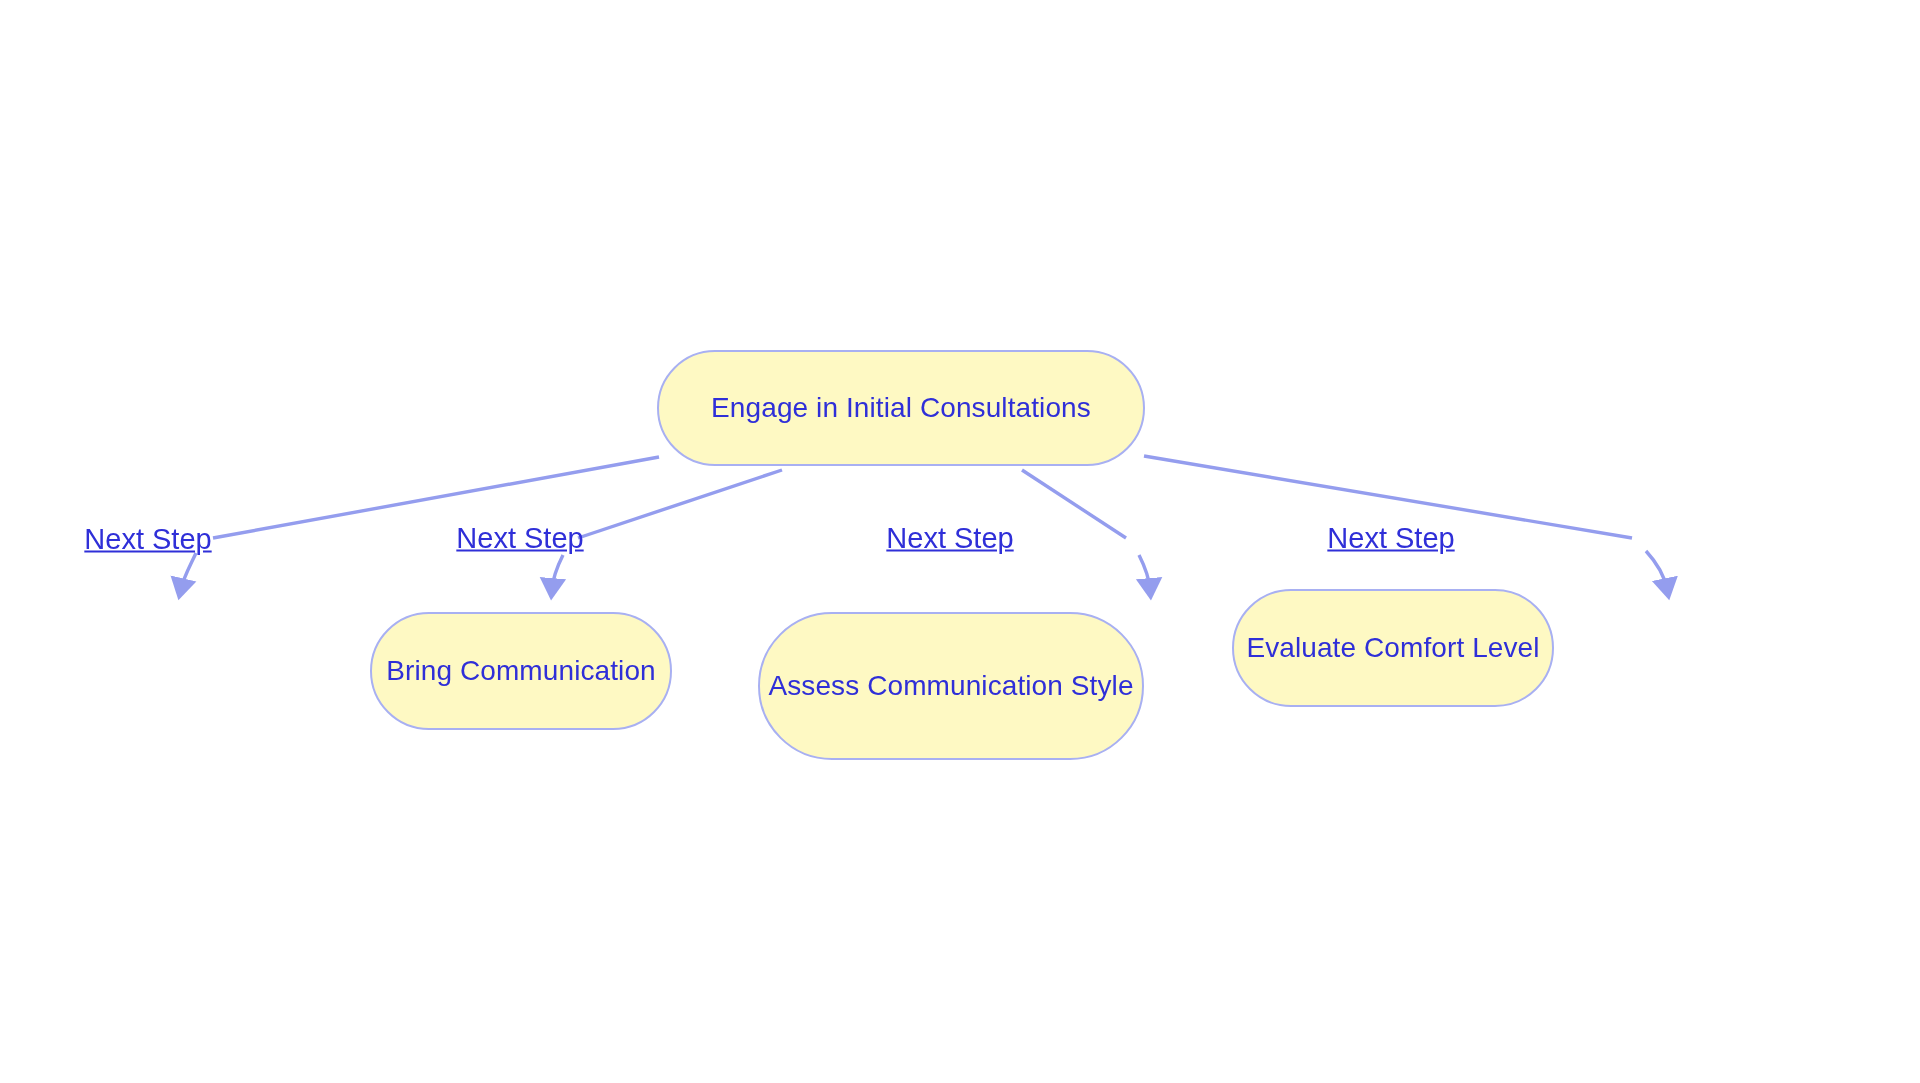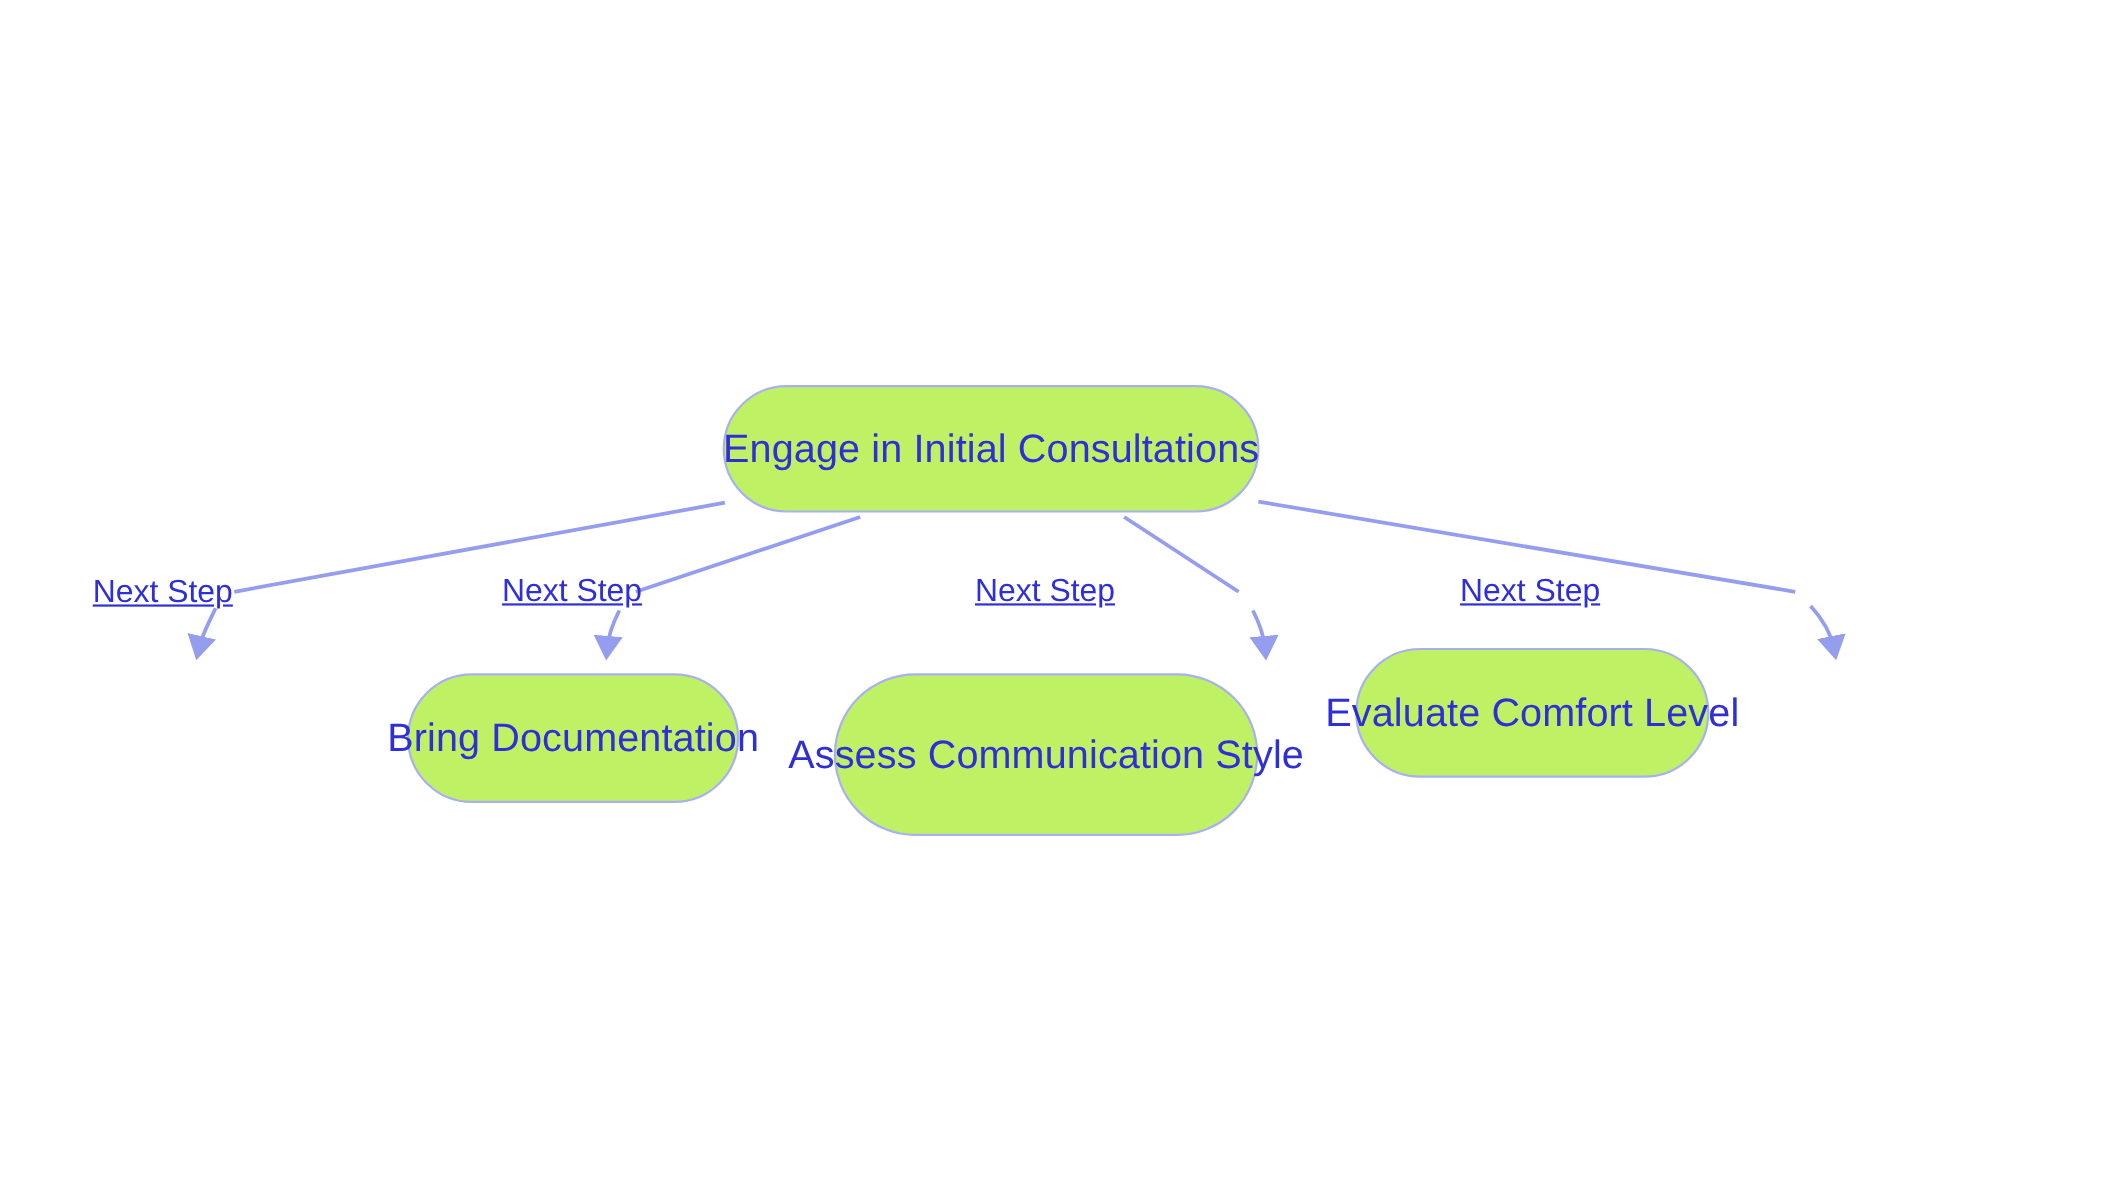--- a/index.html
+++ b/index.html
@@ -27,25 +27,25 @@
     width: 1920px;
     height: 1083px;
     pointer-events: none;
   }
   .node {
     position: absolute;
     box-sizing: border-box;
     display: flex;
     align-items: center;
     justify-content: center;
-    background: #bef264;
+    background: #fef9c3;
     border: 2px solid #a8b0f2;
     border-radius: 999px;
     color: #2f2fd8;
-    font-size: 36px;
+    font-size: 28px;
     font-weight: 400;
     letter-spacing: 0.1px;
     white-space: nowrap;
     font-family: "Liberation Sans", sans-serif;
   }
   .node-label {
     line-height: 1;
     padding: 0 8px;
   }
   .edge-label {
@@ -91,21 +91,21 @@
       <path d="M 1646 551 C 1657 563, 1664 574, 1667 589" fill="none" stroke="#949dee" stroke-width="3.4" marker-end="url(#arrowhead)"></path>
     </g>
   </svg>
 
   <div class="node" style="left:657px; top:350px; width:488px; height:116px;">
     <span class="node-label">Engage in Initial Consultations</span>
   </div>
 
 
   <div class="node" style="left:370px; top:612px; width:302px; height:118px;">
-    <span class="node-label">Bring Documentation</span>
+    <span class="node-label">Bring Communication</span>
   </div>
 
   <div class="node" style="left:758px; top:612px; width:386px; height:148px;">
     <span class="node-label">Assess Communication Style</span>
   </div>
 
   <div class="node" style="left:1232px; top:589px; width:322px; height:118px;align-items:center;">
     <span class="node-label">Evaluate Comfort Level</span>
   </div>
 

